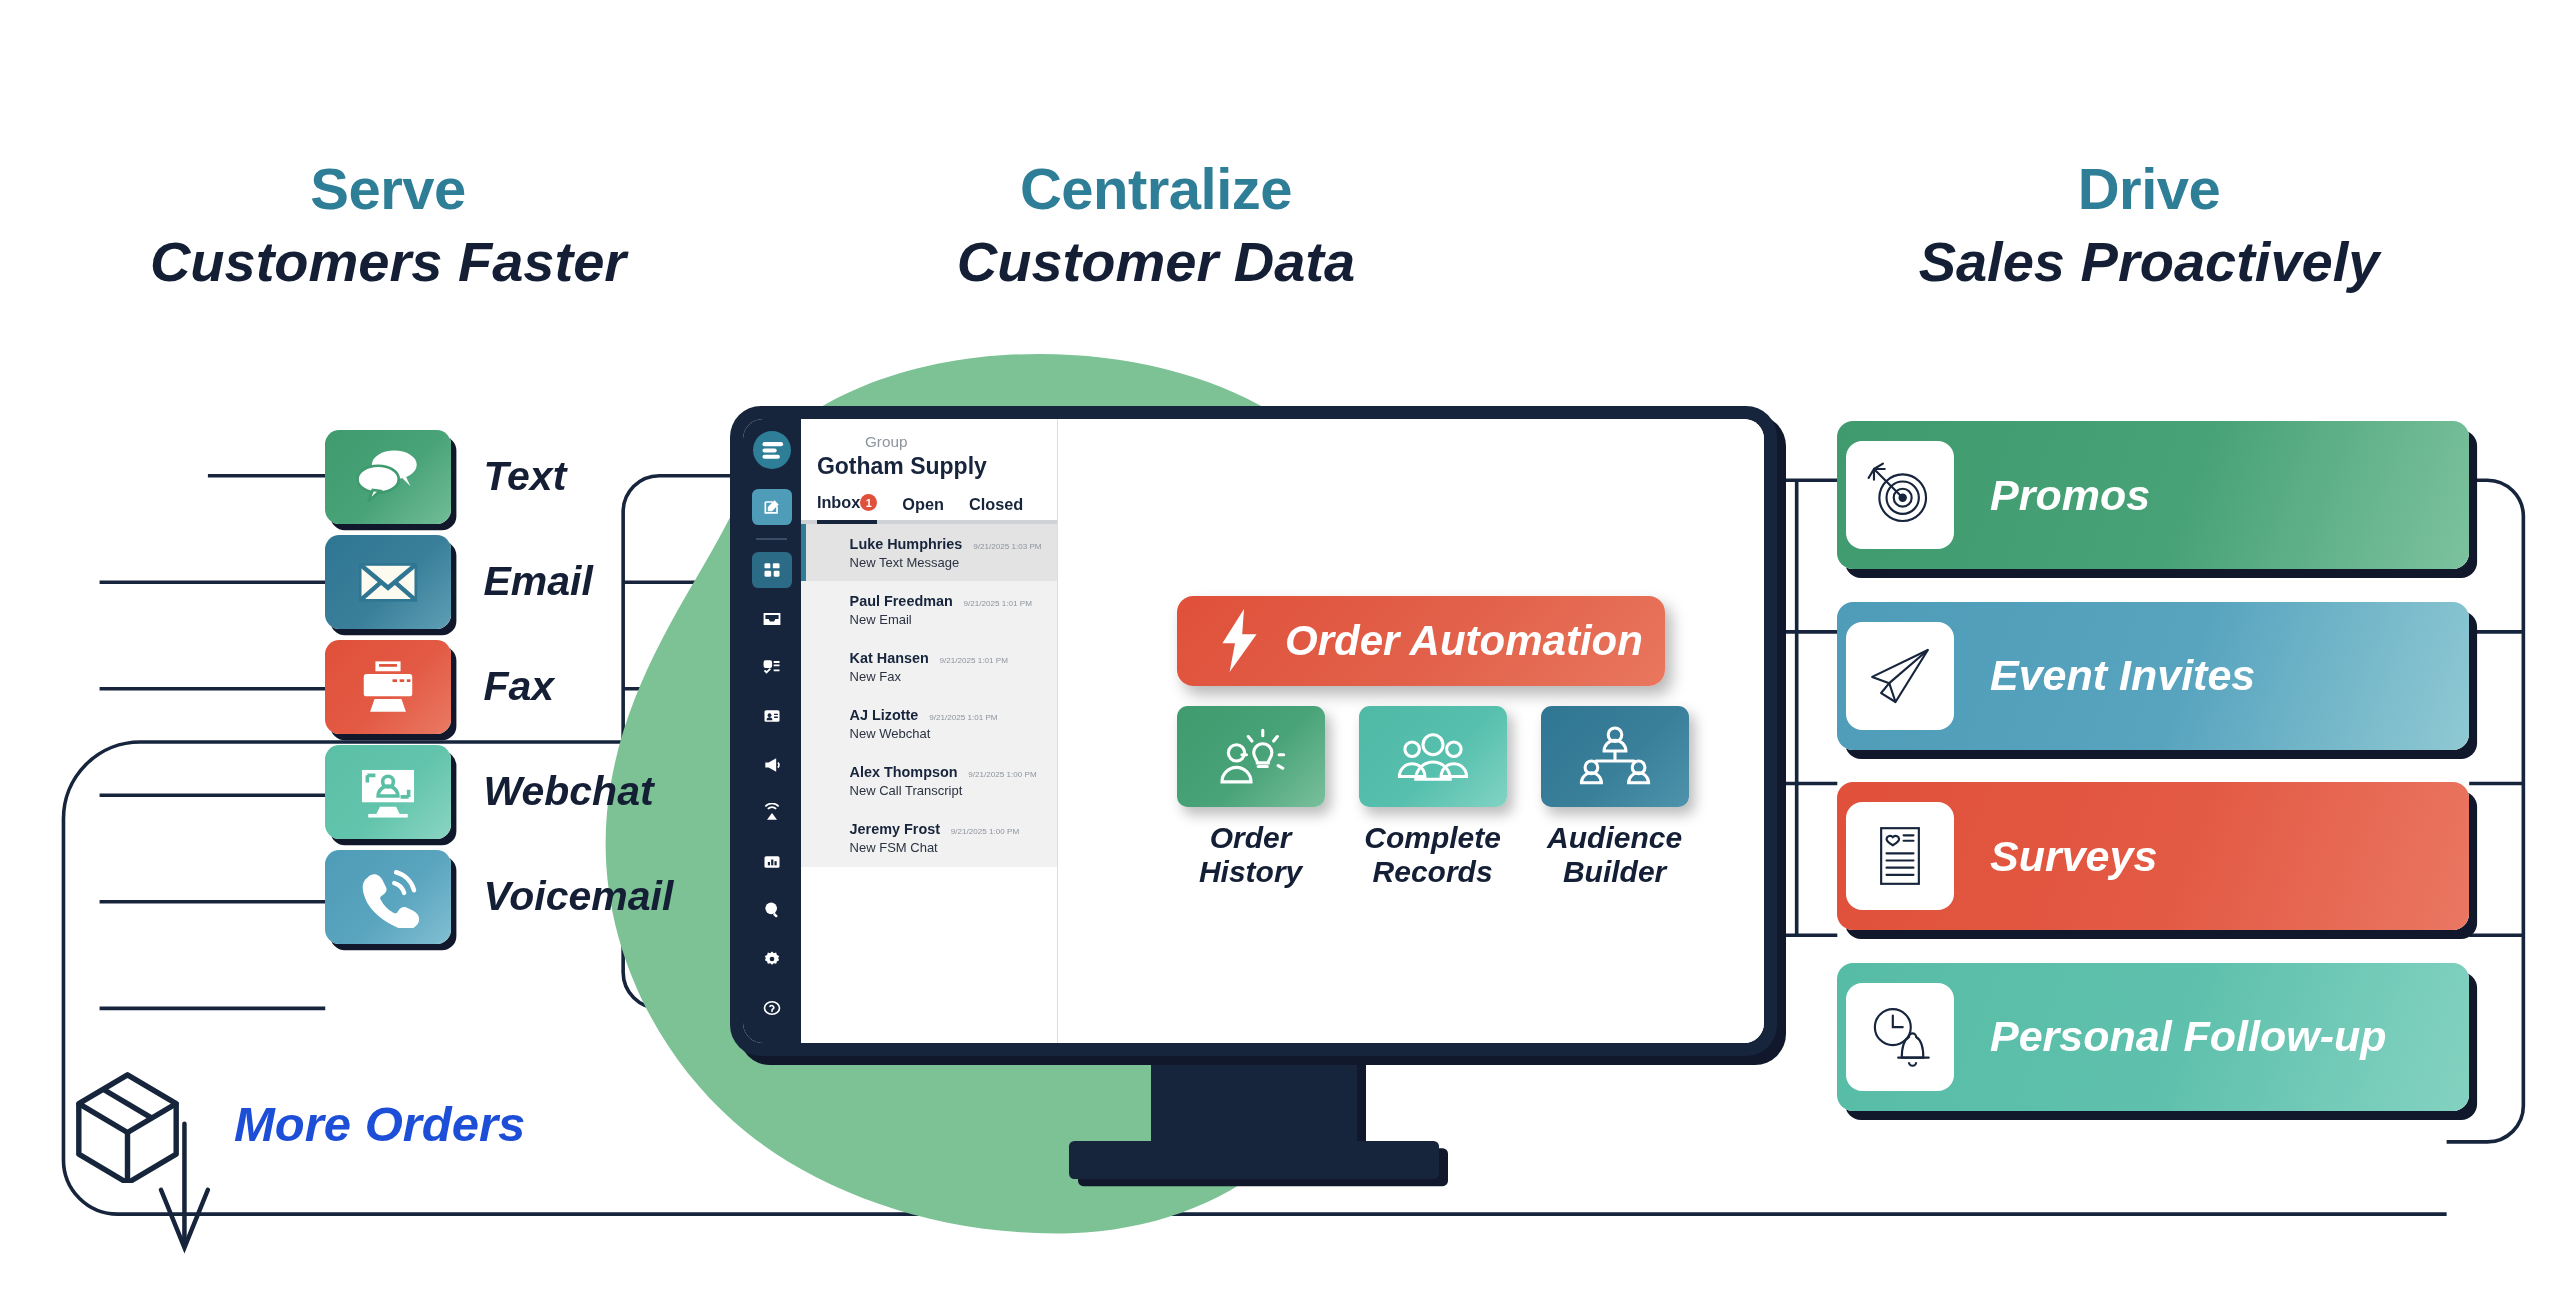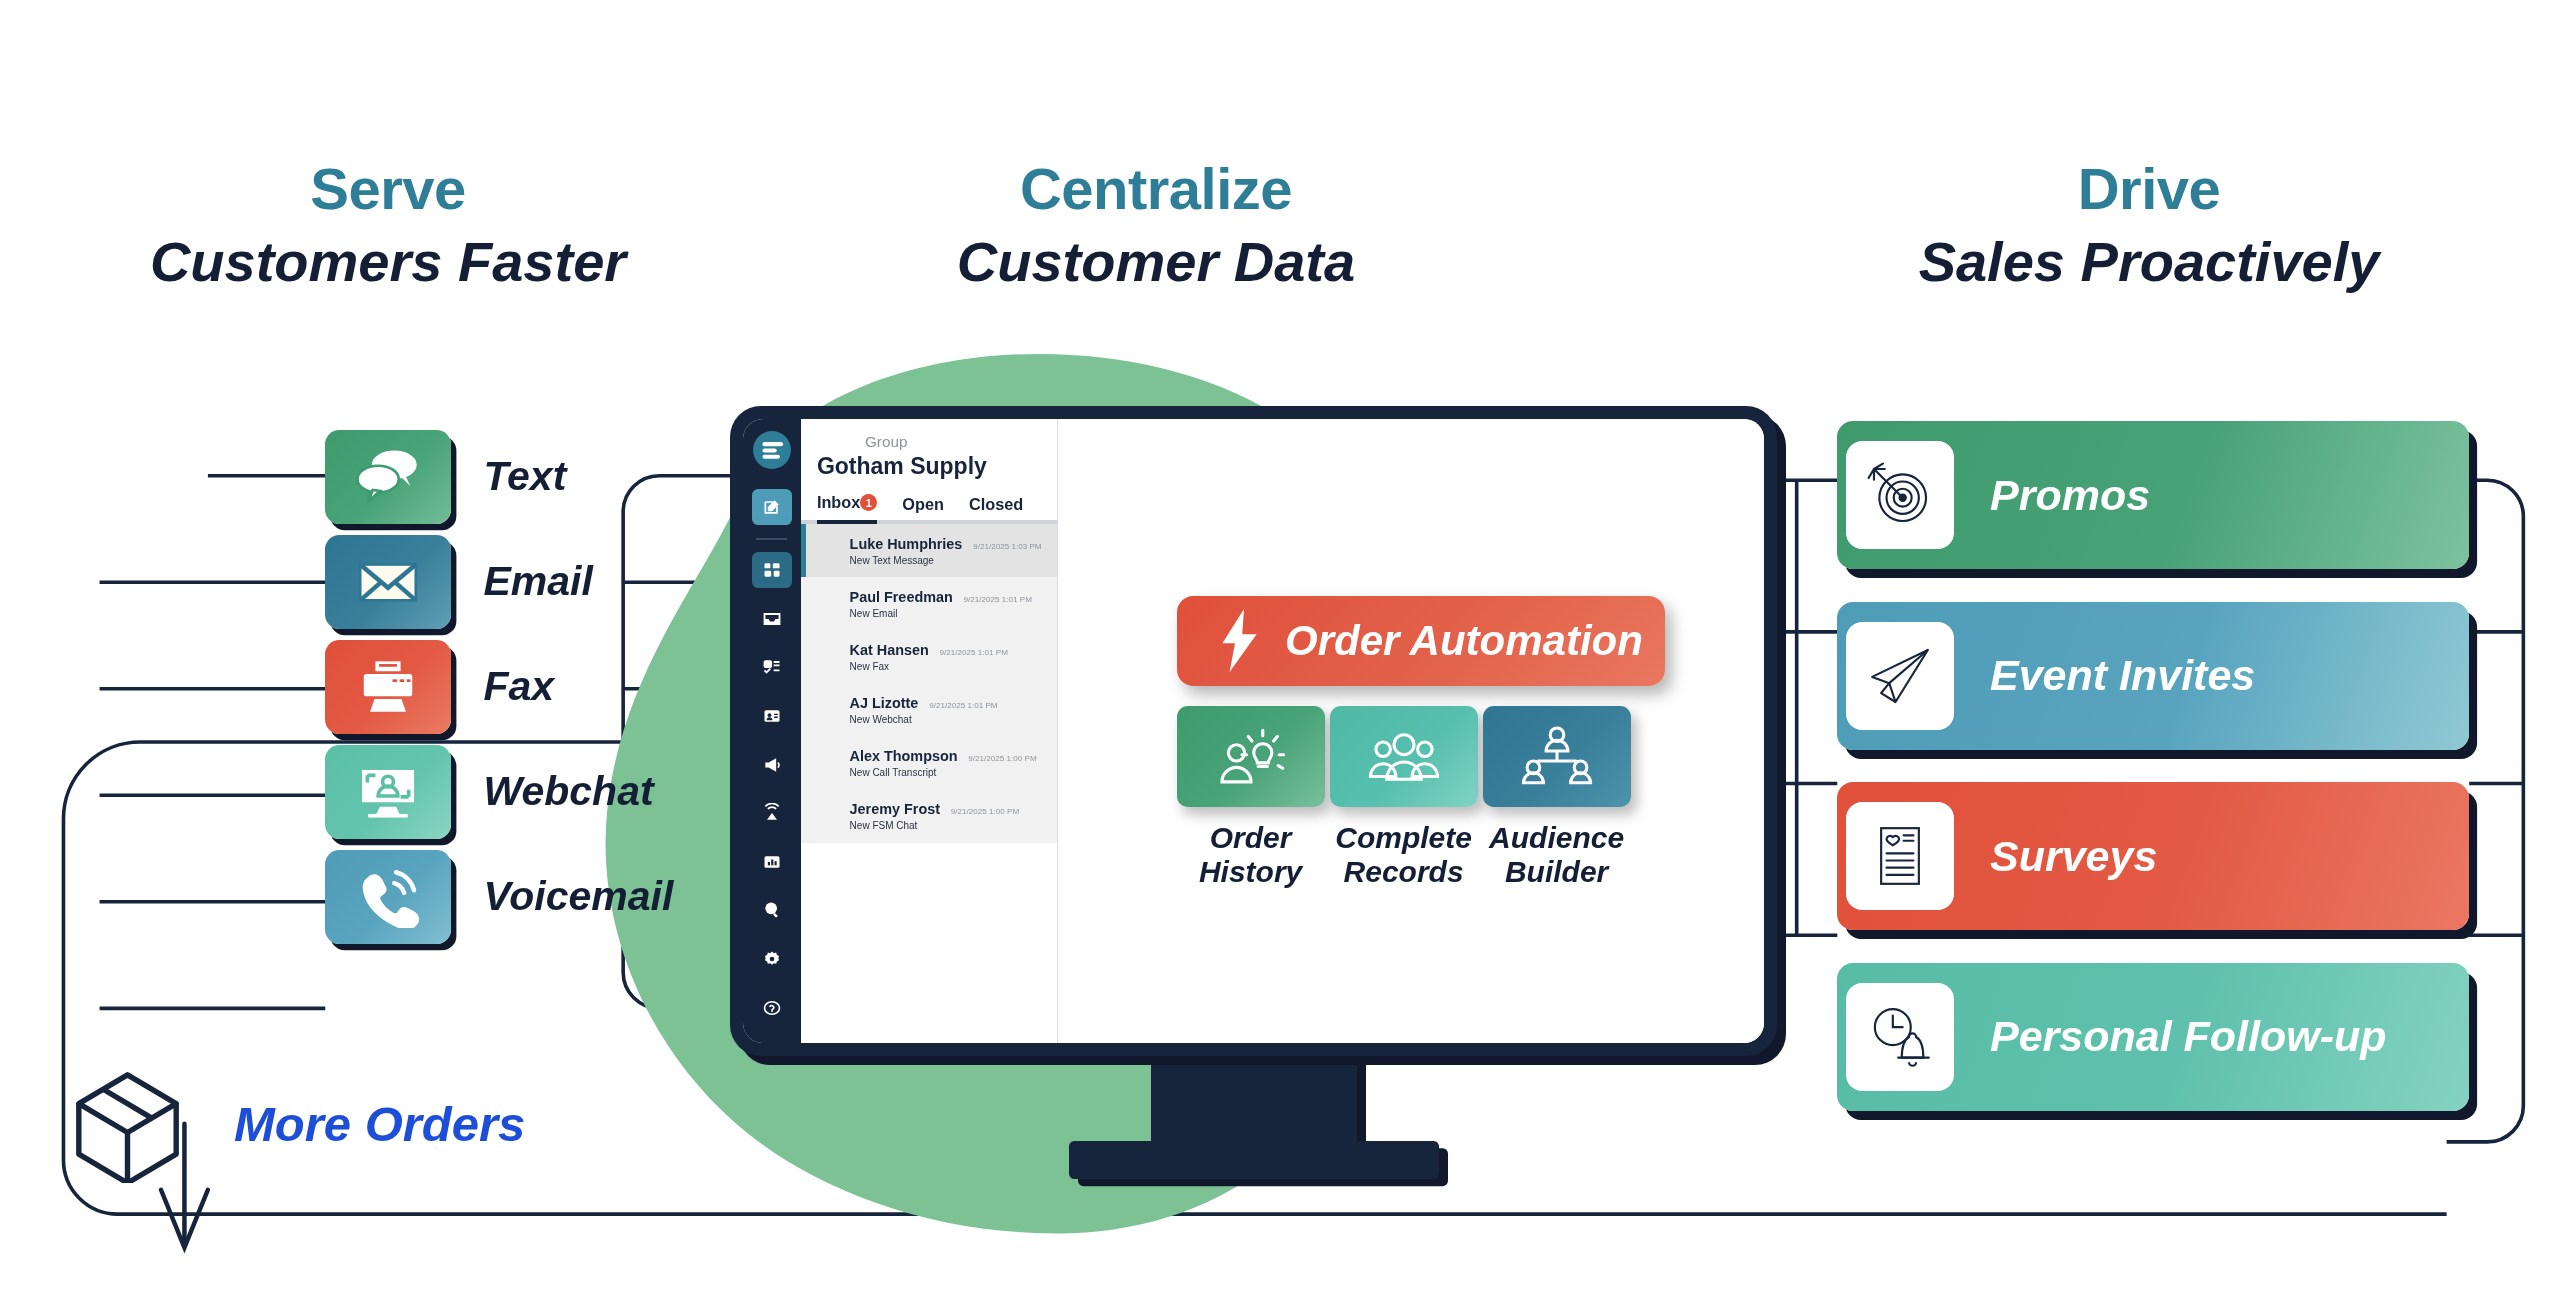--- a/index.html
+++ b/index.html
@@ -124,37 +124,37 @@
   .msg {
     padding:11.7px 9px 11.7px 49px; position:relative;
   }
   .msg.sel { background:#e3e3e3; }
   .msg.sel::before {
     content:""; position:absolute; left:0; top:0; bottom:0; width:5.4px; background:#2d7e96;
   }
   .msg-top { display:flex; align-items:baseline; gap:10.8px; }
   .msg-name { font-size:14.4px; font-weight:bold; color:#16243c; white-space:nowrap; }
   .msg-time { font-size:8.1px; color:#8d949e; white-space:nowrap; }
-  .msg-sub  { font-size:10px; color:#2b3242; margin-top:2.7px; }
+  .msg-sub  { font-size:13px; color:#2b3242; margin-top:2.7px; }
   #inbox-rest { flex:1 1 auto; background:#ffffff; }
 
   
   #screen-main { flex:1 1 auto; position:relative; background:#fff; }
   #oa-btn {
     position:absolute; left:119px; top:177px; width:488px; height:90px;
     border-radius:16.3px; background:linear-gradient(135deg,#e0503a 0%,#e2614a 55%,#e9775e 100%);
     box-shadow: 6.3px 8.1px 14.4px rgba(0,0,0,.28);
     display:flex; align-items:center; gap:23.5px; padding-left:40px;
   }
   #oa-btn .oa-text {
     font-style:italic; font-weight:bold; font-size:42px; color:#ffffff;
     white-space:nowrap; font-family:"Liberation Sans", sans-serif;
   }
   #feat-row {
-    position:absolute; left:119px; top:287px; display:flex; gap:5px;
+    position:absolute; left:119px; top:287px; display:flex; gap:34px;
   }
   .feat { width:148px; }
   .feat-tile {
     width:148px; height:101px; border-radius:10.8px;
     display:flex; align-items:center; justify-content:center;
     box-shadow: 5.4px 7.2px 12.6px rgba(0,0,0,.26);
   }
   .feat-tile svg { width:78px; height:69px; display:block; }
   .feat-label {
     margin-top:14.4px; text-align:center;

